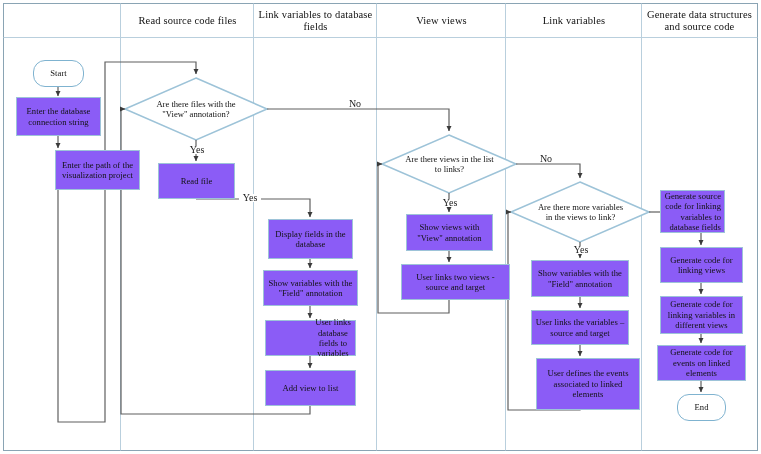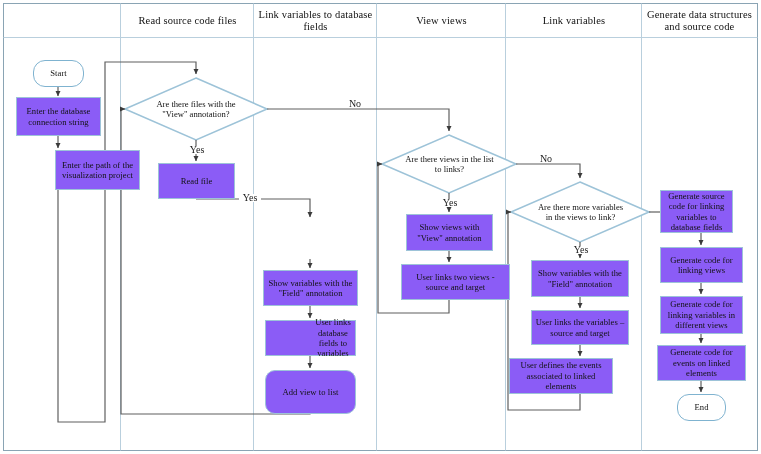--- a/index.html
+++ b/index.html
@@ -183,27 +183,30 @@
     <span>Enter the path of the visualization project</span>
   </div>
 
   <div class="diamond-label" style="left:152px; top:90px; width:88px; height:38px;">
     <span>Are there files with the "View" annotation?</span>
   </div>
   <div class="node proc" style="left:158px; top:163px; width:77px; height:36px;">
     <span>Read file</span>
   </div>
 
+  <div class="node proc" style="left:268px; top:219px; width:85px; height:40px;">
+    <span>Display fields in the database</span>
+  </div>
   <div class="node proc" style="left:263px; top:270px; width:95px; height:36px;">
     <span>Show variables with the "Field" annotation</span>
   </div>
   <div class="node proc" style="left:265px; top:320px; width:91px; height:36px;padding-left:48px;">
     <span>User links database fields to variables</span>
   </div>
-  <div class="node proc" style="left:265px; top:370px; width:91px; height:44px;border-radius:10px;">
+  <div class="node proc" style="left:265px; top:370px; width:91px; height:36px;">
     <span>Add view to list</span>
   </div>
 
   <div class="diamond-label" style="left:405px; top:148px; width:89px; height:32px;">
     <span>Are there views in the list to links?</span>
   </div>
   <div class="node proc" style="left:406px; top:214px; width:87px; height:37px;">
     <span>Show views with "View" annotation</span>
   </div>
   <div class="node proc" style="left:401px; top:264px; width:109px; height:36px;">
@@ -212,25 +215,25 @@
 
   <div class="diamond-label" style="left:534px; top:190px; width:93px; height:44px;">
     <span>Are there more variables in the views to link?</span>
   </div>
   <div class="node proc" style="left:531px; top:260px; width:98px; height:37px;">
     <span>Show variables with the "Field" annotation</span>
   </div>
   <div class="node proc" style="left:531px; top:310px; width:98px; height:35px;">
     <span>User links the  variables – source and target</span>
   </div>
-  <div class="node proc" style="left:509px; top:358px; width:104px; height:36px;">
+  <div class="node proc" style="left:536px; top:358px; width:104px; height:52px;">
     <span>User defines the events associated to linked elements</span>
   </div>
 
-  <div class="node proc" style="left:660px; top:190px; width:73px; height:43px;">
+  <div class="node proc" style="left:660px; top:190px; width:65px; height:43px;text-align:right;">
     <span>Generate source code for linking variables to database fields</span>
   </div>
   <div class="node proc" style="left:660px; top:247px; width:83px; height:36px;">
     <span>Generate code for linking views</span>
   </div>
   <div class="node proc" style="left:660px; top:296px; width:83px; height:38px;">
     <span>Generate code for linking variables in different views</span>
   </div>
   <div class="node proc" style="left:657px; top:345px; width:89px; height:36px;">
     <span>Generate code for events on linked elements</span>

